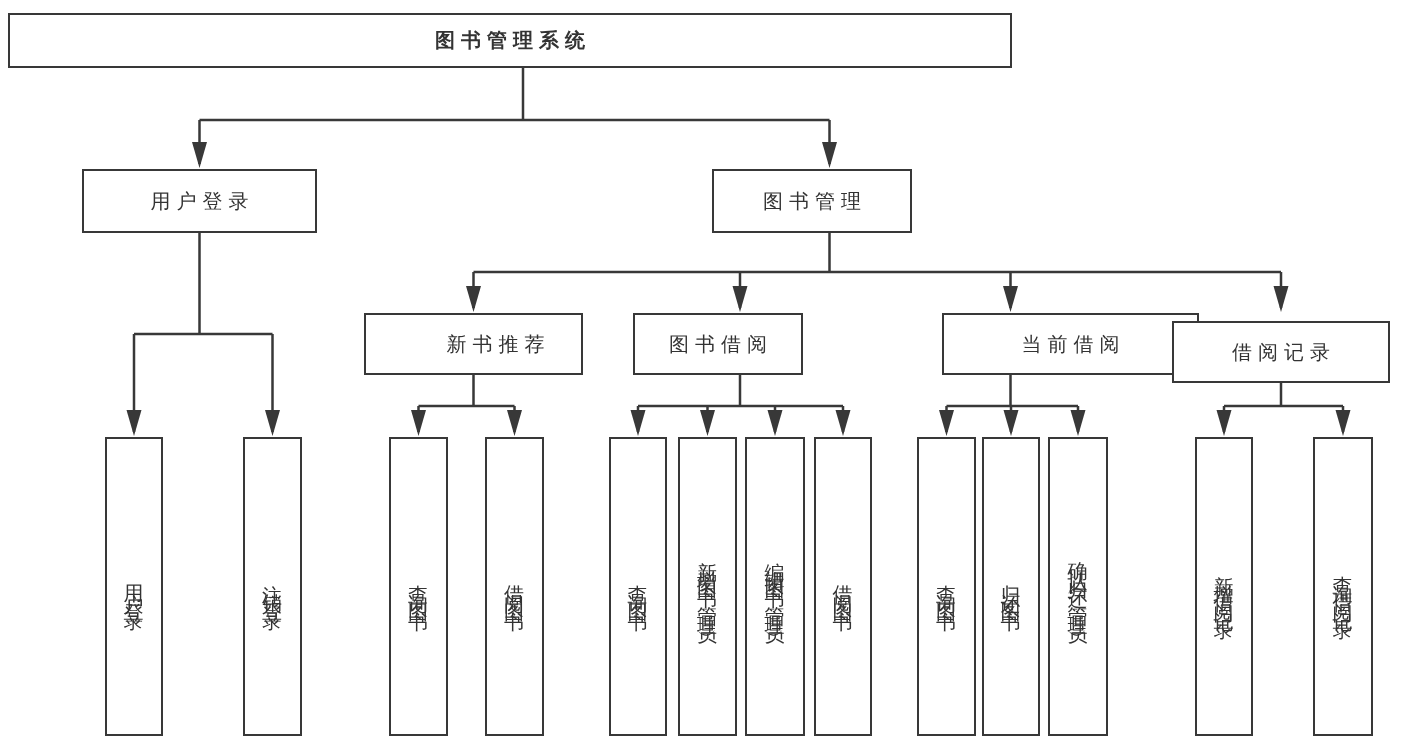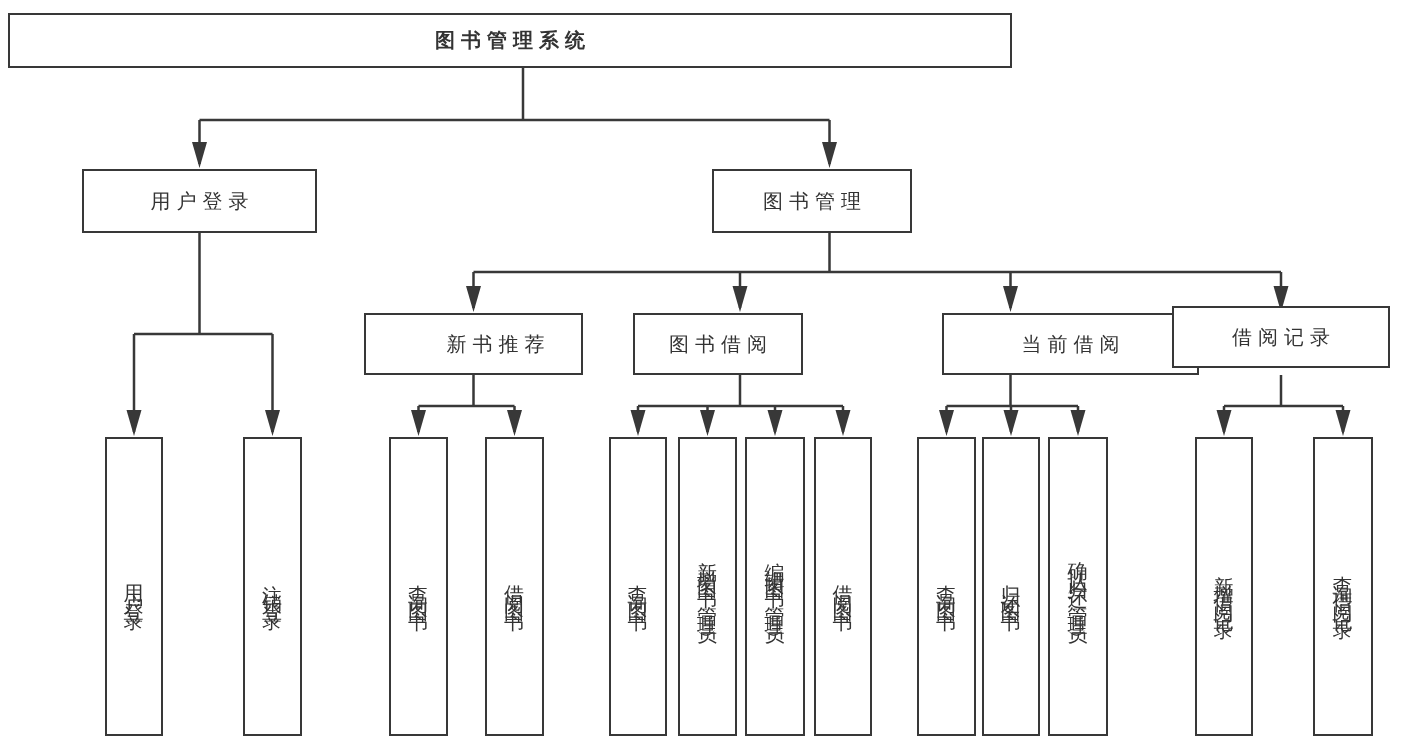--- a/index.html
+++ b/index.html
@@ -87,21 +87,21 @@
   </svg>
 
   <div class="node h-node" style="left:8px;top:13px;width:1004px;height:55px;font-weight:bold;">图书管理系统</div>
 
   <div class="node h-node" style="left:82px;top:169px;width:235px;height:64px;">用户登录</div>
   <div class="node h-node" style="left:712px;top:169px;width:200px;height:64px;">图书管理</div>
 
   <div class="node h-node" style="left:364px;top:313px;width:219px;height:62px;padding-left:44px;">新书推荐</div>
   <div class="node h-node" style="left:633px;top:313px;width:170px;height:62px;">图书借阅</div>
   <div class="node h-node" style="left:903px;top:313px;width:257px;height:62px;margin-left:39px;">当前借阅</div>
-  <div class="node h-node" style="left:1172px;top:306px;width:218px;height:62px;">借阅记录</div>
+  <div class="node h-node" style="left:1172px;top:321px;width:218px;height:62px;">借阅记录</div>
 
   <div class="node v-node" style="left:105px;top:437px;width:58px;height:299px;">
     <span>用户登录</span>
     </div>
   <div class="node v-node" style="left:243px;top:437px;width:59px;height:299px;">
     <span>注销登录</span>
     </div>
 
   <div class="node v-node" style="left:389px;top:437px;width:59px;height:299px;">
     <span>查询图书</span>

